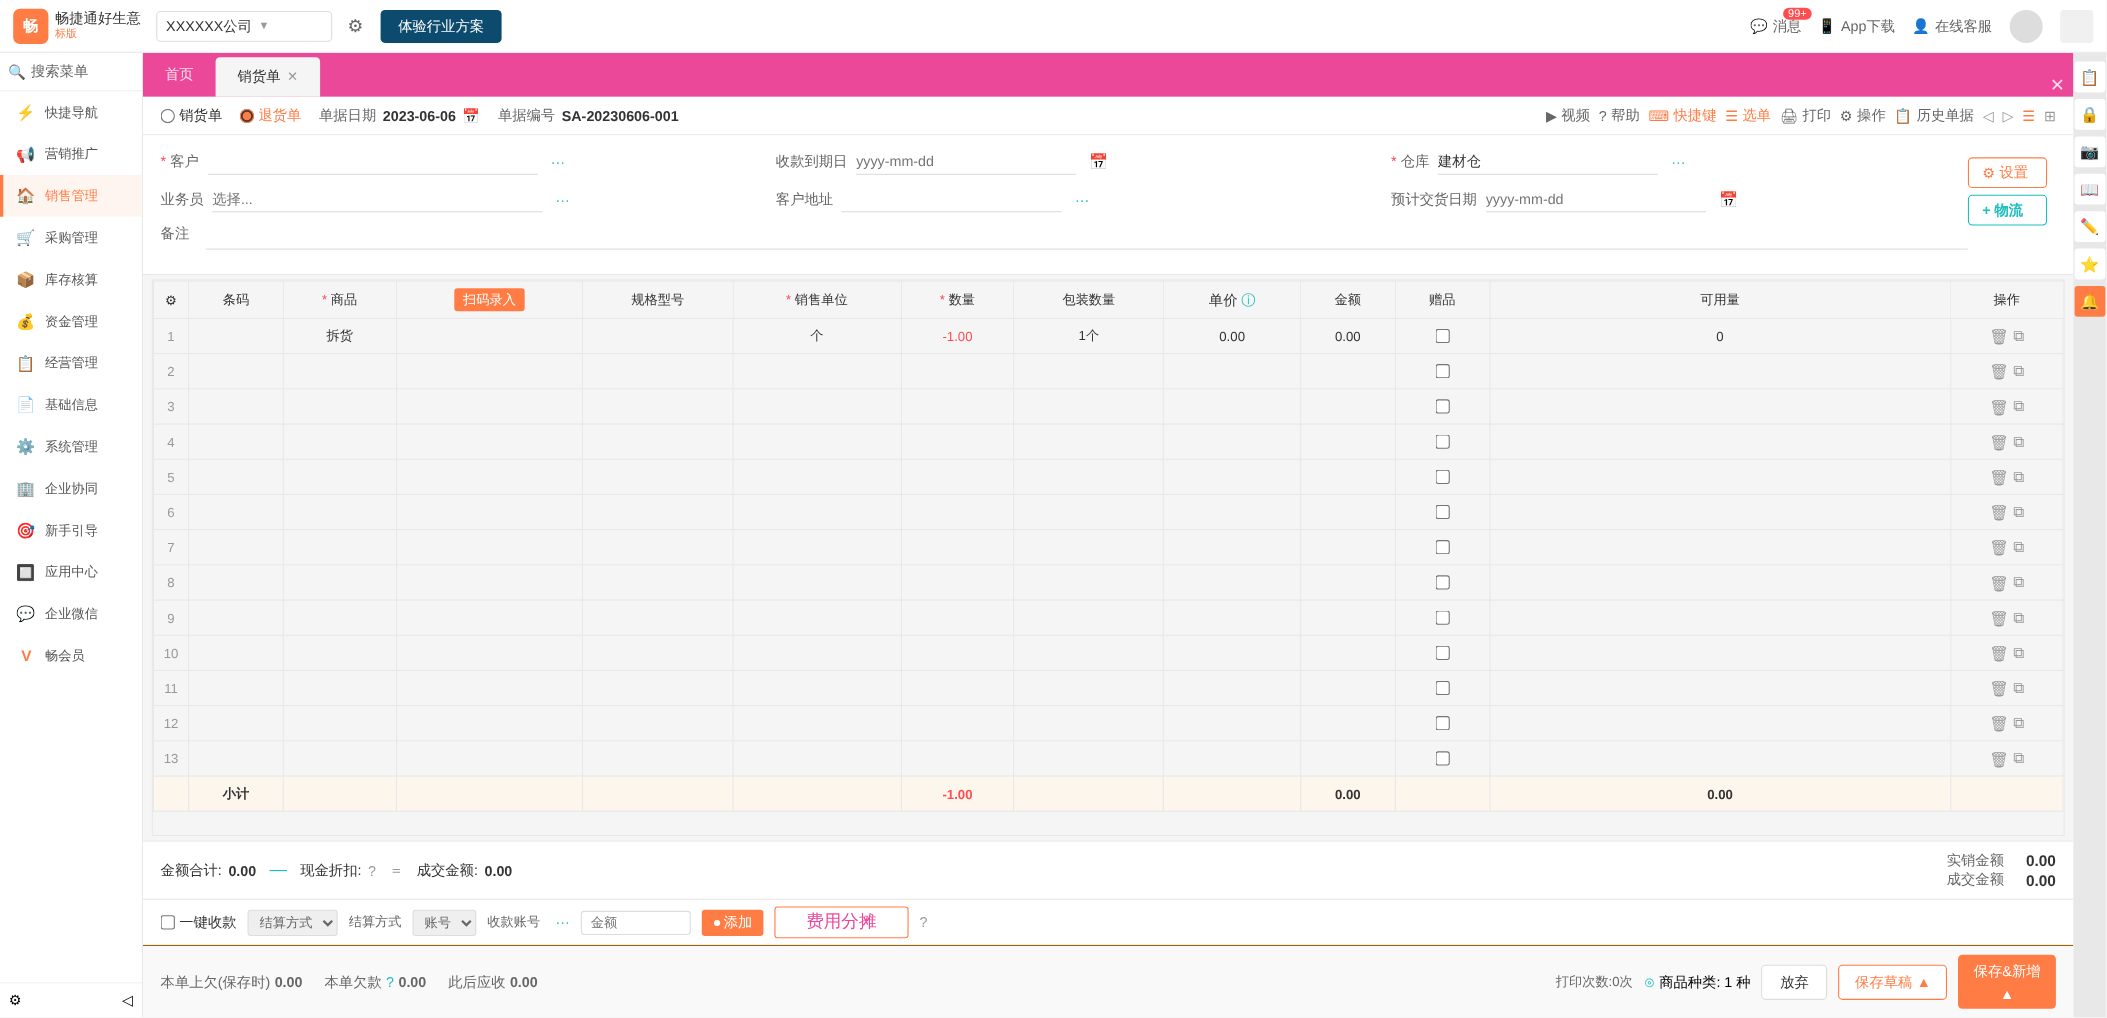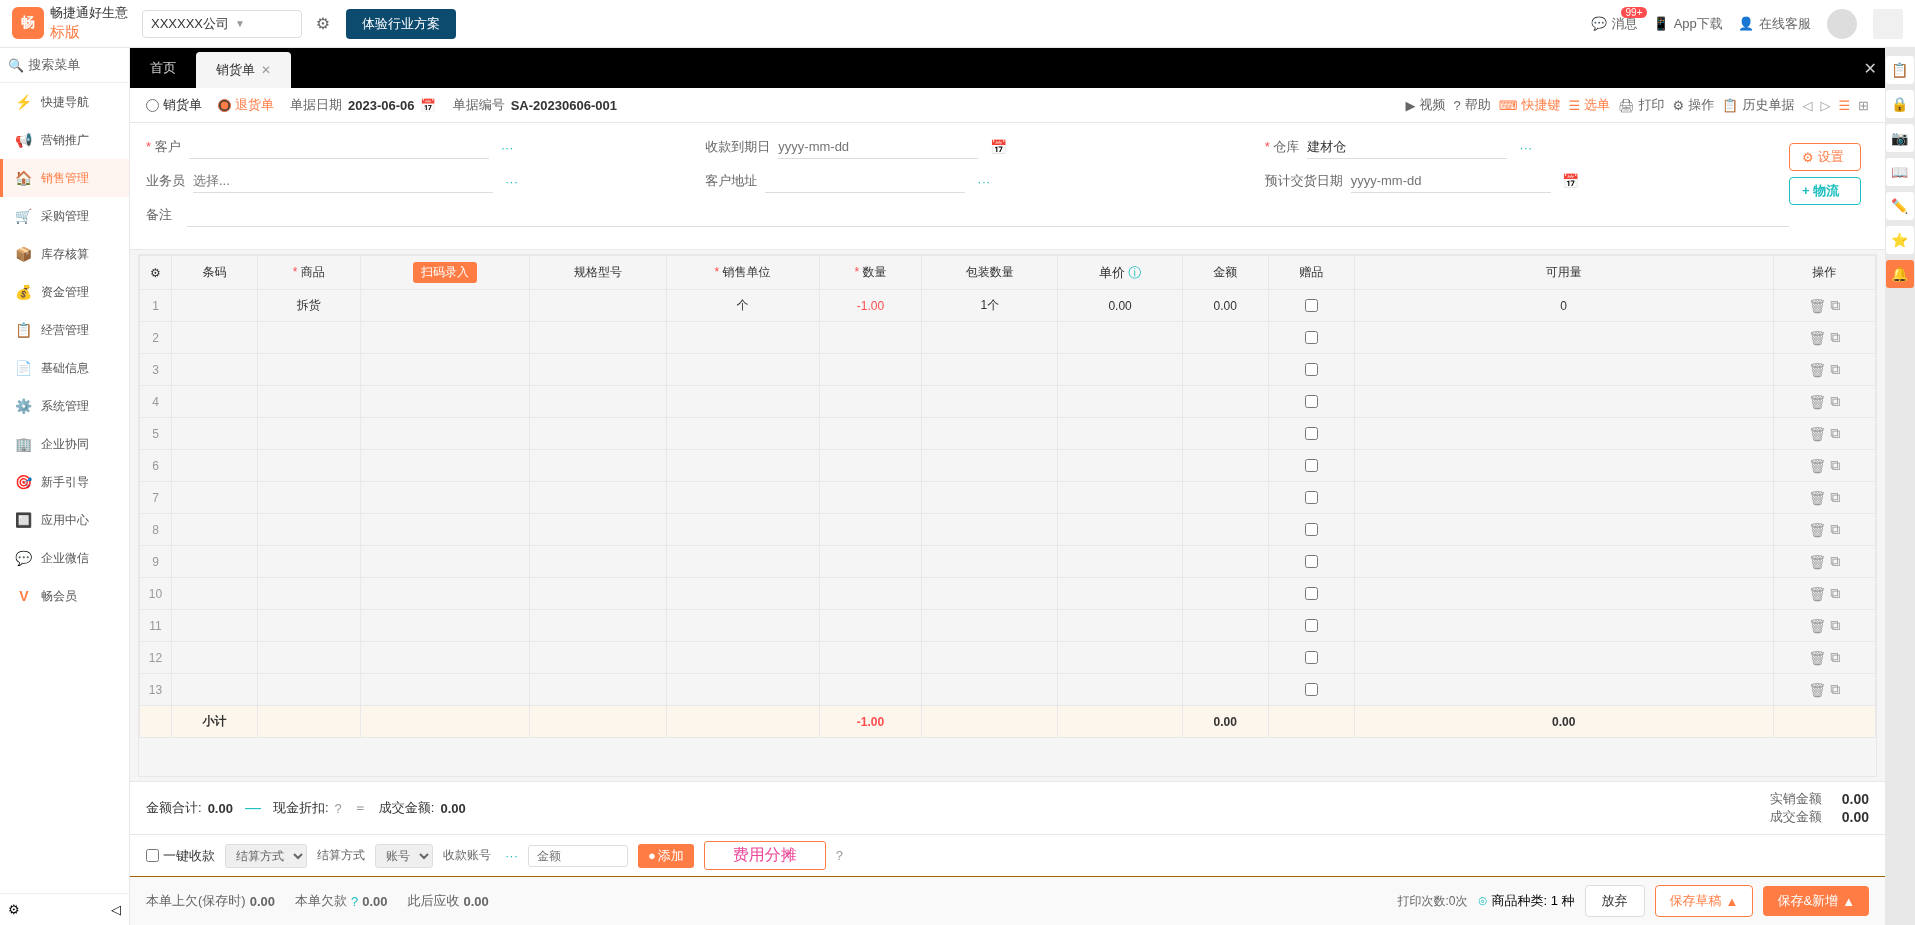--- a/index.html
+++ b/index.html
@@ -28,39 +28,39 @@
     .sidebar-item { padding: 10px 12px; display: flex; align-items: center; gap: 8px; cursor: pointer; color: #555; border-left: 3px solid transparent; }
     .sidebar-item.active { background: #fff5f0; color: #ff7d45; border-left-color: #ff7d45; }
     .sidebar-item .s-icon { width: 18px; height: 18px; display: flex; align-items: center; justify-content: center; font-size: 14px; }
     .sidebar-item .s-label { font-size: 12px; }
     .sidebar-bottom { margin-top: auto; padding: 8px; display: flex; justify-content: space-between; border-top: 1px solid #f0f0f0; }
 
     
     .content-area { flex: 1; display: flex; flex-direction: column; overflow: hidden; }
 
     
-    .tab-bar { background: #000000; height: 40px; display: flex; align-items: center; padding: 0 0; flex-shrink: 0; }
+    .tab-bar { background: #ec4899; height: 40px; display: flex; align-items: flex-end; padding: 0 0; flex-shrink: 0; }
     .tab-item { height: 40px; padding: 0 20px; display: flex; align-items: center; gap: 6px; cursor: pointer; color: rgba(255,255,255,0.8); font-size: 13px; }
     .tab-item.home { background: transparent; }
     .tab-item.active { background: #f5f5f5; color: #333; border-radius: 4px 4px 0 0; margin-top: 4px; height: 36px; }
     .tab-close { color: #999; font-size: 12px; cursor: pointer; }
     .form-header { background: #fff; padding: 8px 16px; border-bottom: 1px solid #e8e8e8; display: flex; align-items: center; gap: 16px; }
     .radio-group { display: flex; gap: 16px; align-items: center; }
     .radio-item { display: flex; align-items: center; gap: 4px; cursor: pointer; font-size: 13px; color: #333; }
     .radio-item input[type="radio"] { accent-color: #ff7d45; }
     .form-header-right { margin-left: auto; display: flex; align-items: center; gap: 8px; }
     .header-action { display: flex; align-items: center; gap: 4px; color: #666; cursor: pointer; font-size: 12px; }
     .header-action.orange { color: #ff7d45; }
 
     .date-field { display: flex; align-items: center; gap: 6px; font-size: 13px; color: #333; }
     .date-field label { color: #666; }
 
     
     .fields-container { background: #fff; padding: 12px 16px; border-bottom: 1px solid #e8e8e8; }
-    .fields-row { display: flex; align-items: center; gap: 15px; margin-bottom: 10px; }
+    .fields-row { display: flex; gap: 15px; margin-bottom: 10px; }
     .field-group { display: flex; align-items: center; flex: 1; gap: 8px; }
     .field-label { color: #666; font-size: 13px; white-space: nowrap; }
     .field-label.required::before { content: '* '; color: #ff4d4f; }
     .field-input { flex: 1; border: none; border-bottom: 1px solid #ddd; padding: 4px 0; color: #333; outline: none; font-size: 13px; min-width: 0; }
     .field-dots { color: #1bbfbf; cursor: pointer; margin-left: 4px; }
     .field-calendar { color: #1bbfbf; cursor: pointer; margin-left: 4px; font-size: 14px; }
     .action-btn { border: 1px solid #e8e8e8; border-radius: 4px; padding: 4px 12px; background: #fff; cursor: pointer; color: #666; font-size: 12px; display: flex; align-items: center; gap: 4px; white-space: nowrap; }
     .action-btn.orange { border-color: #ff7d45; color: #ff7d45; }
     .action-btn.teal { border-color: #1bbfbf; color: #1bbfbf; font-weight: bold; }
 
@@ -93,37 +93,37 @@
     .fenyong-btn { border: 1px solid #ff7d45; color: #ec4899; background: #fff; border-radius: 3px; padding: 3px 28px; cursor: pointer; font-size: 16px; }
     .help-icon { color: #999; cursor: pointer; }
 
     .footer-bottom { background: #f9f9f9; padding: 8px 16px; border-top: 1px solid #a16207; display: flex; align-items: center; flex-shrink: 0; }
     .footer-stats { display: flex; align-items: center; gap: 20px; font-size: 12px; color: #666; flex: 1; }
     .footer-stats span { display: flex; align-items: center; gap: 4px; }
     .footer-actions { display: flex; align-items: center; gap: 10px; margin-left: auto; }
     .print-info { color: #666; font-size: 12px; }
     .discard-btn { border: 1px solid #ddd; background: #fff; border-radius: 4px; padding: 6px 16px; cursor: pointer; color: #333; font-size: 13px; }
     .save-draft-btn { border: 1px solid #ff7d45; background: #fff; border-radius: 4px; padding: 6px 14px; cursor: pointer; color: #ff7d45; font-size: 13px; display: flex; align-items: center; gap: 4px; }
-    .save-new-btn { background: #ff7d45; color: white; border: none; border-radius: 4px; padding: 6px 14px; cursor: pointer; font-size: 13px; display: flex; align-items: center; gap: 4px; }
+    .save-new-btn { background: #ff7d45; color: white; border: none; border-radius: 4px; padding: 6px 14px; cursor: pointer; font-size: 13px; display: flex; align-items: center; gap: 4px; flex-direction: column; }
 
     
     .right-panel { width: 30px; background: #e8e8e8; display: flex; flex-direction: column; align-items: center; padding-top: 8px; gap: 6px; flex-shrink: 0; }
     .r-icon { width: 28px; height: 28px; display: flex; align-items: center; justify-content: center; cursor: pointer; color: #666; font-size: 14px; background: #fff; border-radius: 3px; }
     .r-icon.active { background: #ff7d45; color: white; }
     .fields-aside { width: 80px; display: flex; flex-direction: column; gap: 6px; padding: 8px 8px 0 0; }
   </style>
 </head>
 <body>
 
 <div class="top-bar">
   <div class="logo-area">
     <div class="logo-icon">畅</div>
     <div class="logo-text">
       <div>畅捷通好生意</div>
-      <div style="color:#ff7d45;font-size:15px;">标版</div>
+      <div style="color:#ff7d45;font-size:10px;">标版</div>
     </div>
   </div>
   <div class="company-select">
     <span>XXXXXX公司</span>
     <span class="chevron">▼</span>
   </div>
   <button class="gear-btn">⚙</button>
   <button class="experience-btn">体验行业方案</button>
   <div class="top-right">
     <div class="top-right-item">

